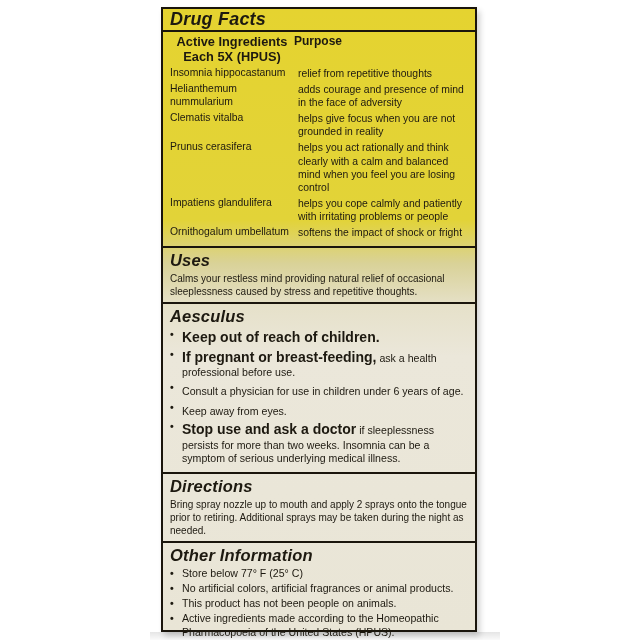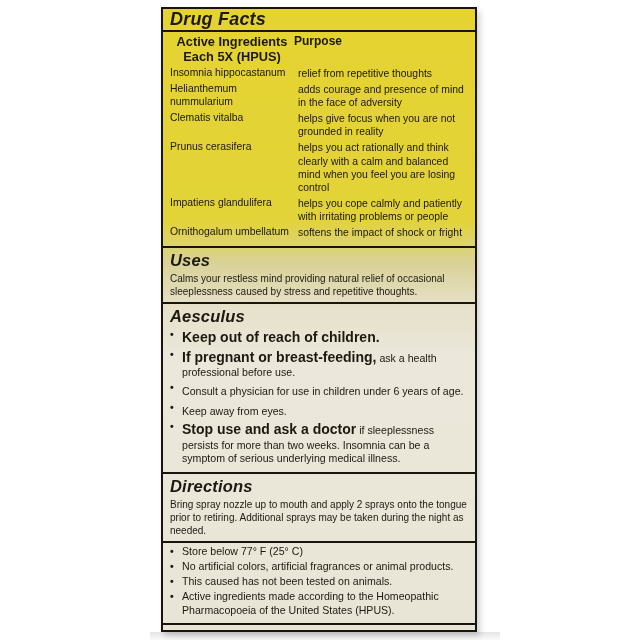--- a/index.html
+++ b/index.html
@@ -129,31 +129,32 @@
         <span class="bt"><b>Stop use and ask a doctor</b><span> if sleeplessness persists for more than two weeks. Insomnia can be a symptom of serious underlying medical illness.</span></span>
       </div>
     </div>
 
     <div class="section sec-directions">
       <div class="hdr">Directions</div>
       <div class="body-text">Bring spray nozzle up to mouth and apply 2 sprays onto the tongue prior to retiring. Additional sprays may be taken during the night as needed.</div>
     </div>
 
     <div class="section sec-other">
+      <div class="hdr">Other Information</div>
       <div class="plain-bullet">
         <span class="dot">•</span>
         <span class="bt">Store below 77° F (25° C)</span>
       </div>
       <div class="plain-bullet">
         <span class="dot">•</span>
         <span class="bt">No artificial colors, artificial fragrances or animal products.</span>
       </div>
       <div class="plain-bullet">
         <span class="dot">•</span>
-        <span class="bt">This caused has not been tested on animals.</span>
+        <span class="bt">This product has not been people on animals.</span>
       </div>
       <div class="plain-bullet">
         <span class="dot">•</span>
         <span class="bt">Active ingredients made according to the Homeopathic Pharmacopoeia of the United States (HPUS).</span>
       </div>
     </div>
 
     <div class="section sec-inactive">
       
       

